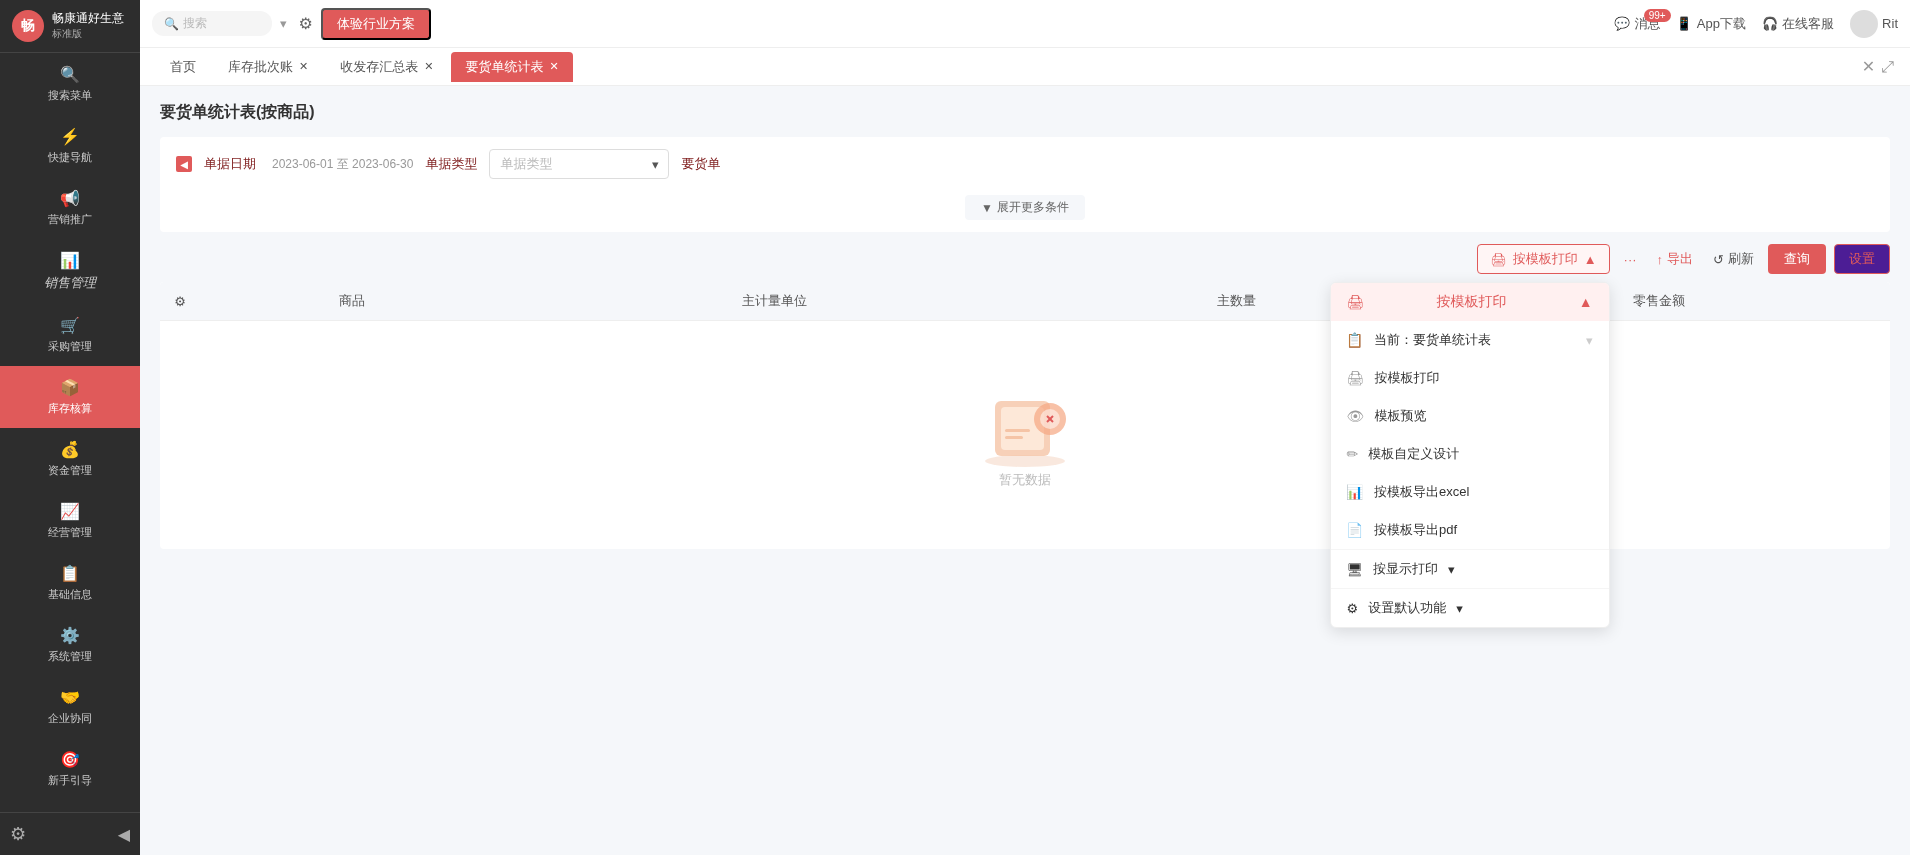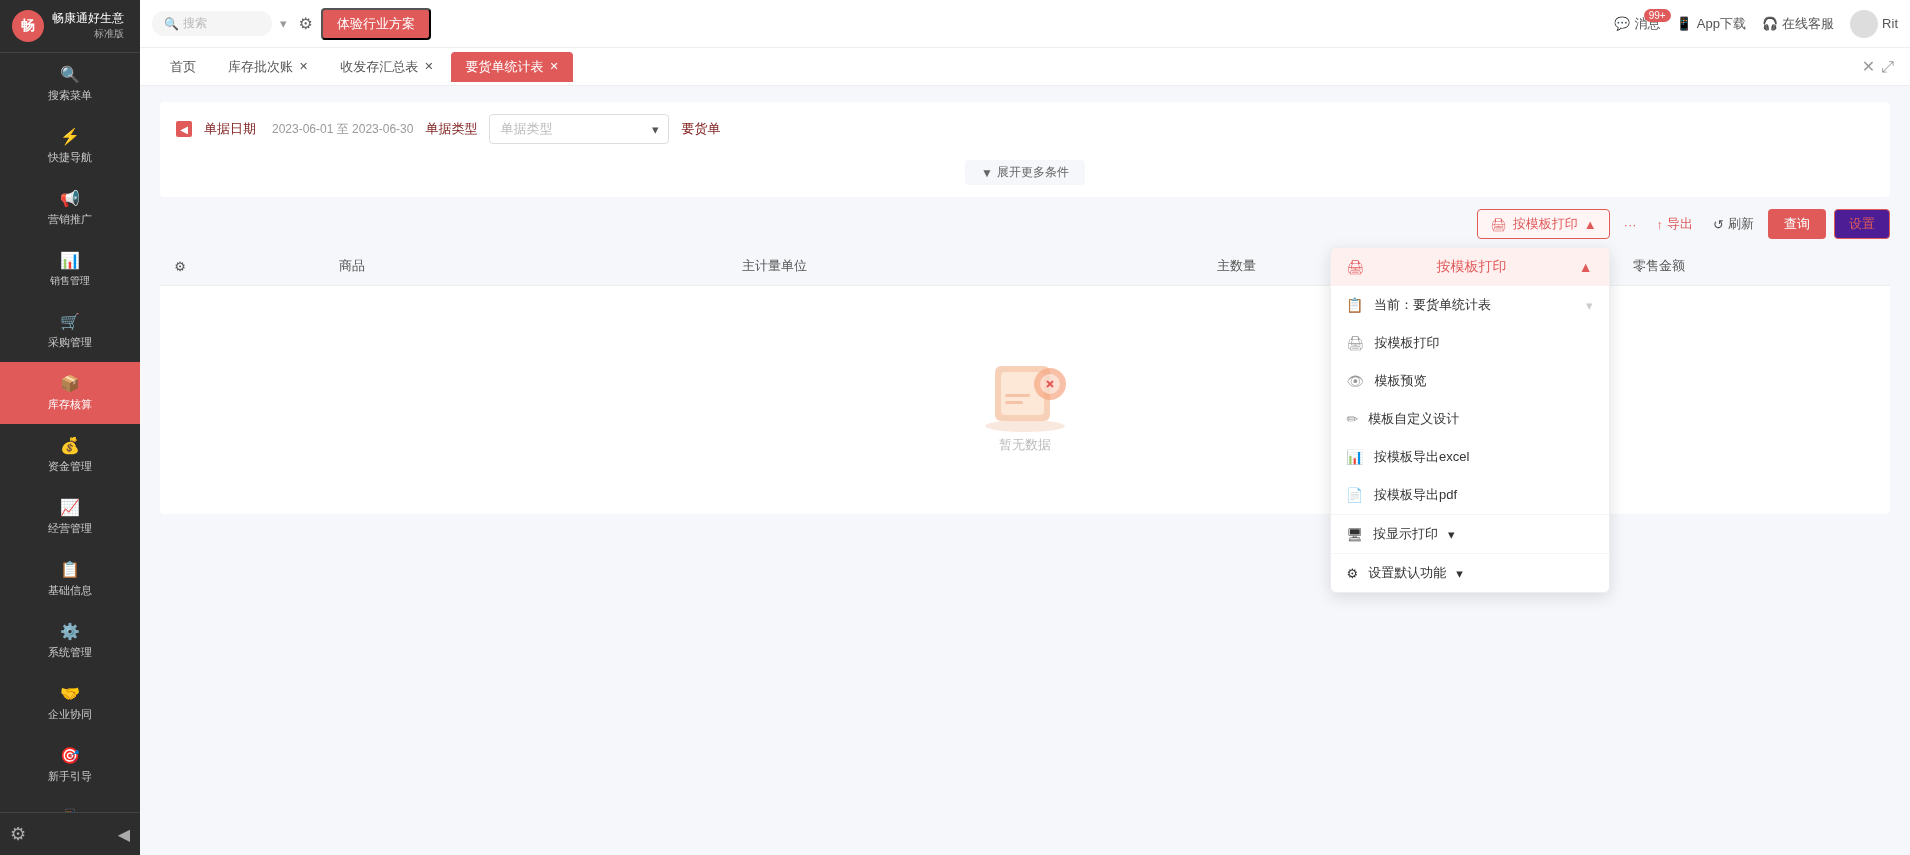--- a/index.html
+++ b/index.html
@@ -23,21 +23,21 @@
       gap: 8px;
     }
     .logo-icon {
       width: 32px; height: 32px;
       background: #e05a5a;
       border-radius: 50%;
       display: flex; align-items: center; justify-content: center;
       color: white; font-weight: bold; font-size: 14px;
     }
     .logo-text { font-size: 12px; color: #fff; line-height: 1.3; }
-    .logo-sub { font-size: 10px; color: #aaa; text-align: right; }
+    .logo-sub { font-size: 10px; color: #aaa; }
 
     .sidebar-nav { flex: 1; overflow-y: auto; }
     .sidebar-nav::-webkit-scrollbar { width: 4px; }
     .sidebar-nav::-webkit-scrollbar-thumb { background: #555; }
 
     .nav-item {
       display: flex; flex-direction: column; align-items: center; justify-content: center;
       padding: 12px 0;
       cursor: pointer;
       color: #ccc;
@@ -319,21 +319,21 @@
       <div class="nav-item">
         <span class="nav-icon">⚡</span>
         <span style="font-size:11px;">快捷导航</span>
       </div>
       <div class="nav-item">
         <span class="nav-icon">📢</span>
         <span style="font-size:11px;">营销推广</span>
       </div>
       <div class="nav-item">
         <span class="nav-icon">📊</span>
-        <span style="font-size:10px;">销售管理</span>
+        <span style="font-size:13px;font-style:italic;">销售管理</span>
       </div>
       <div class="nav-item">
         <span class="nav-icon">🛒</span>
         <span style="font-size:11px;">采购管理</span>
       </div>
       <div class="nav-item active">
         <span class="nav-icon">📦</span>
         <span style="font-size:11px;">库存核算</span>
       </div>
       <div class="nav-item">
@@ -425,20 +425,21 @@
         <span class="close-btn">✕</span>
       </div>
       <div class="tab-icons">
       <span>✕</span>
       <span>⤢</span>
     </div>
   </div>
 
   <div class="page-content">
 
+    <div class="page-title">要货单统计表(按商品)</div>
 
     <div class="filter-card">
       <div class="filter-row">
 
         <div class="filter-expand-icon">◀</div>
 
         <span class="filter-label">单据日期</span>
         <span class="date-range">2023-06-01 至 2023-06-30</span>
 
         <span class="filter-label">单据类型</span>

